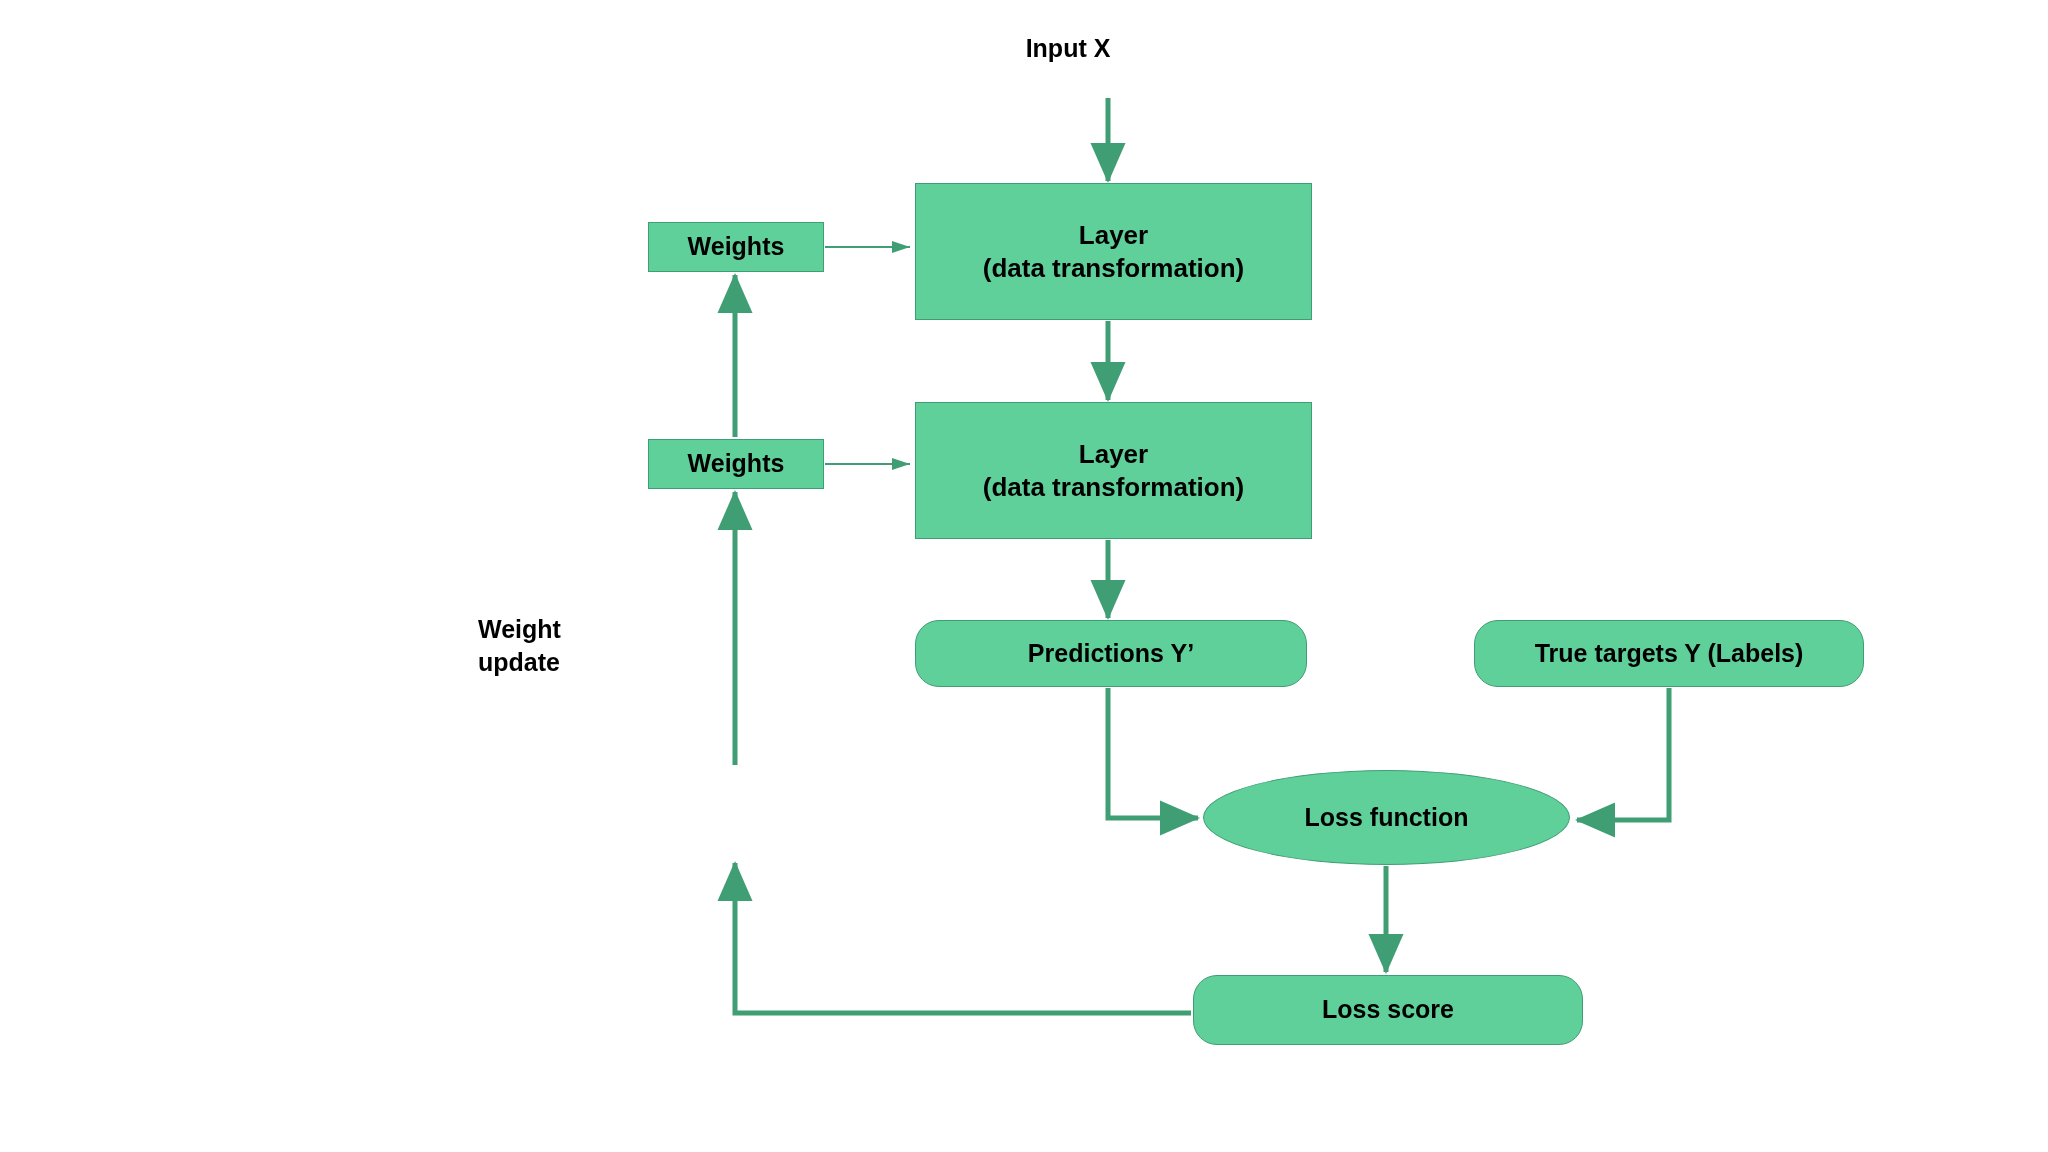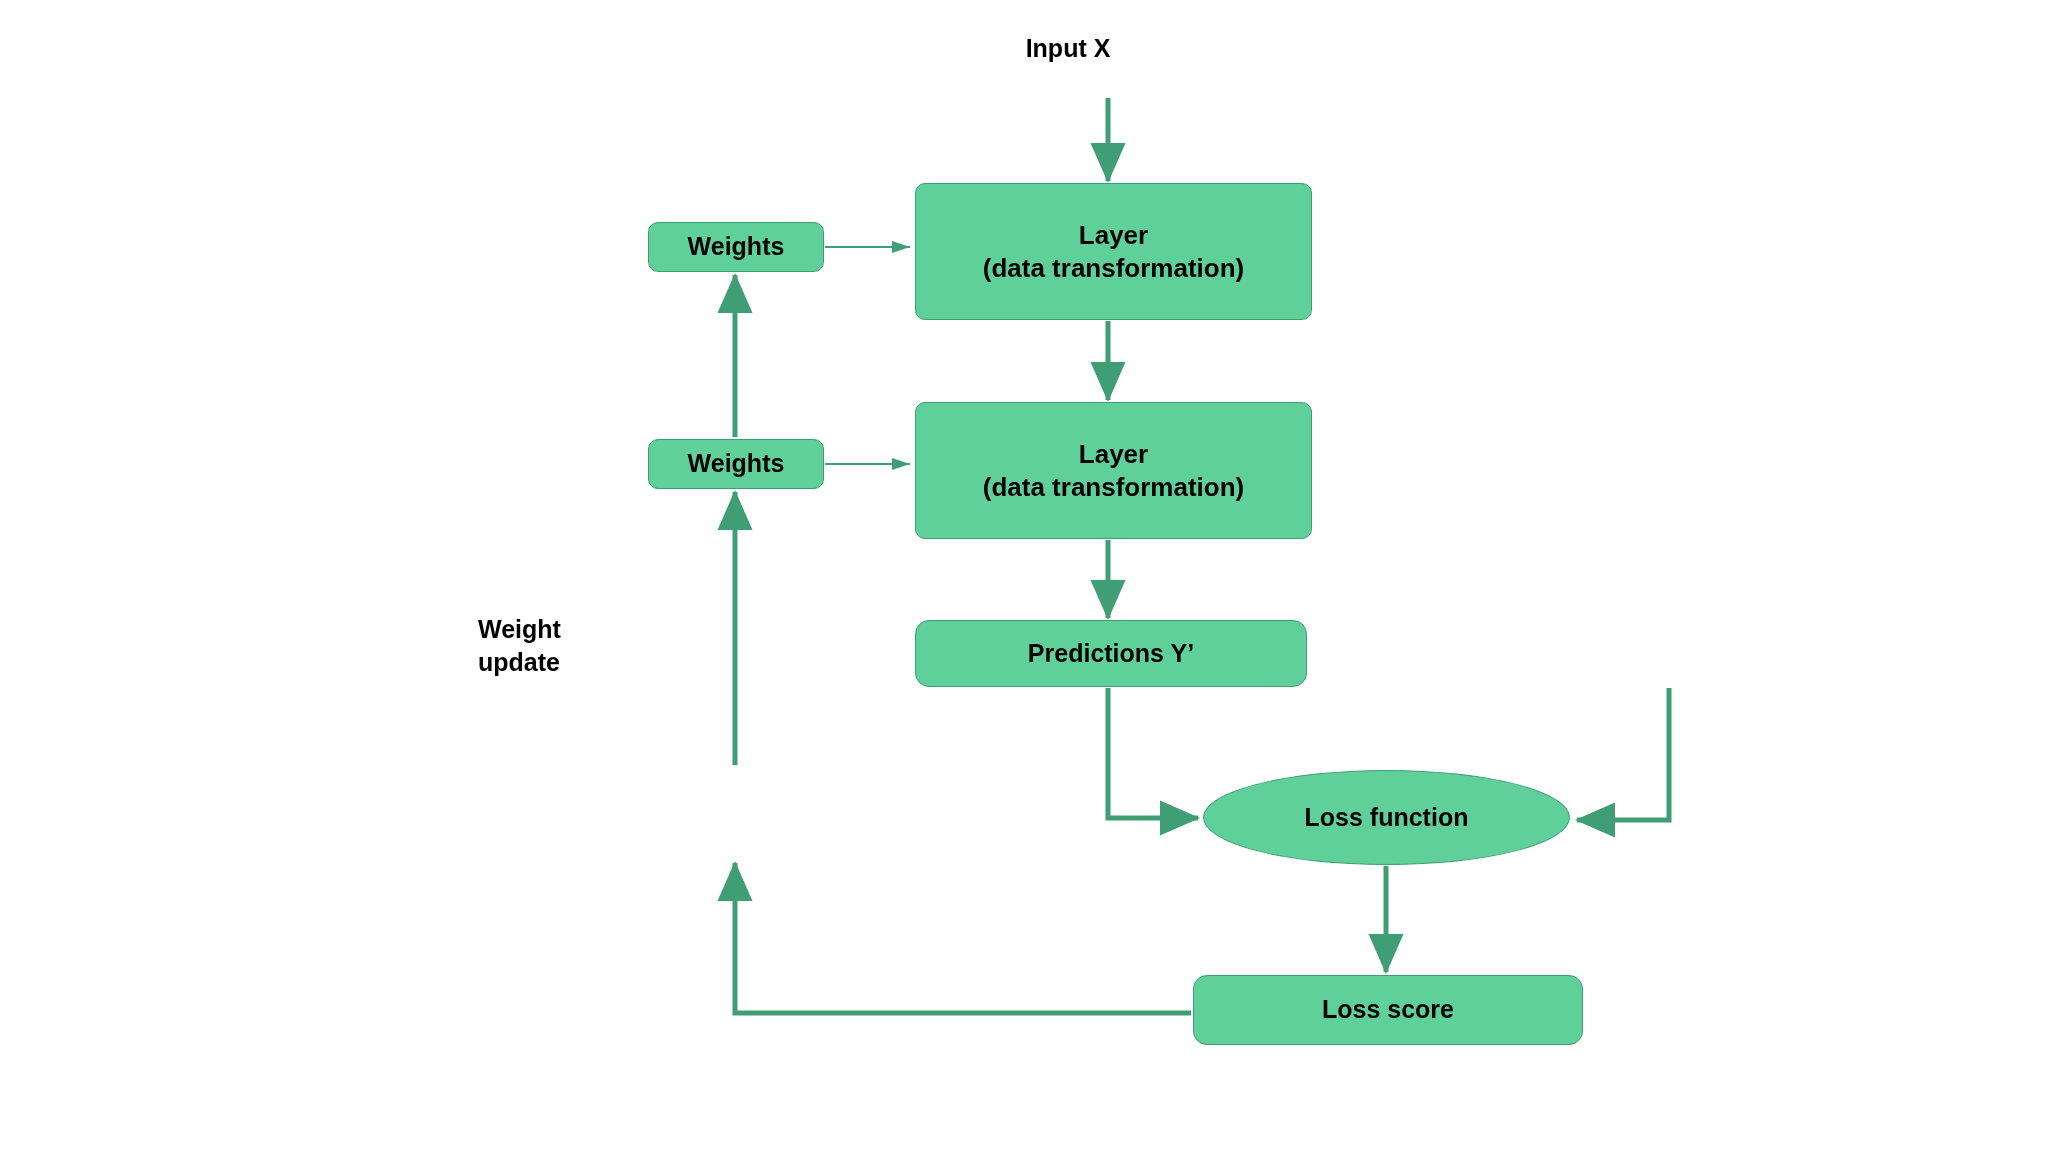--- a/index.html
+++ b/index.html
@@ -36,24 +36,24 @@
     justify-content: center;
     text-align: center;
     color: #000000;
     font-weight: bold;
     line-height: 1.25;
     background: #5fd09a;
     border: 1.5px solid #3f9e73;
     white-space: pre-line;
   }
   .node.rect {
-    border-radius: 10px;
+    border-radius: 0;
   }
   .node.round {
-    border-radius: 14px;
+    border-radius: 24px;
   }
   .node.ellipse {
     border-radius: 50%;
   }
   .free-label {
     position: absolute;
     color: #000000;
     font-weight: bold;
     text-align: center;
     white-space: pre-line;
@@ -122,19 +122,20 @@
   <div class="node rect" id="node-layer-1">Layer
 (data transformation)</div>
 
   <div class="node rect" id="node-weights-2">Weights</div>
 
   <div class="node rect" id="node-layer-2">Layer
 (data transformation)</div>
 
   <div class="node round" id="node-predictions">Predictions Y’</div>
 
+  <div class="node round" id="node-true-targets">True targets Y (Labels)</div>
 
 
   <div class="node ellipse" id="node-loss-fn">Loss function</div>
 
   <div class="node round" id="node-loss-score">Loss score</div>
 
 </div>
 
 </body></html>

